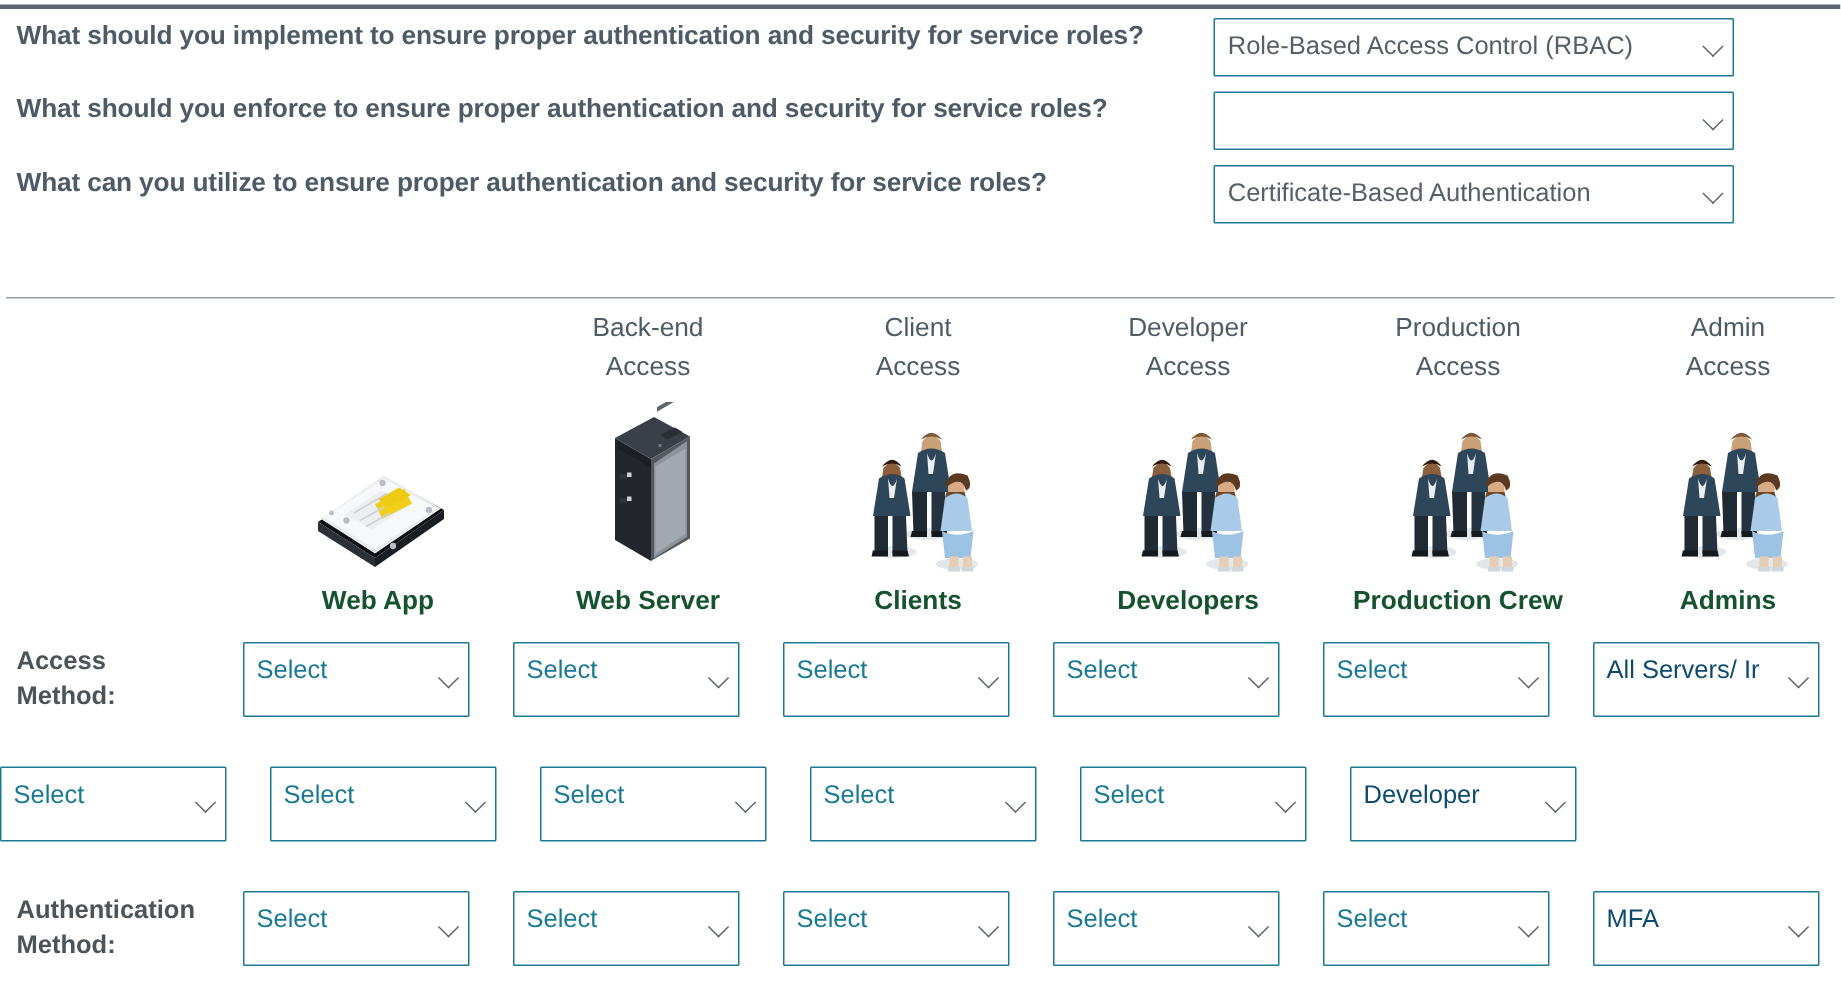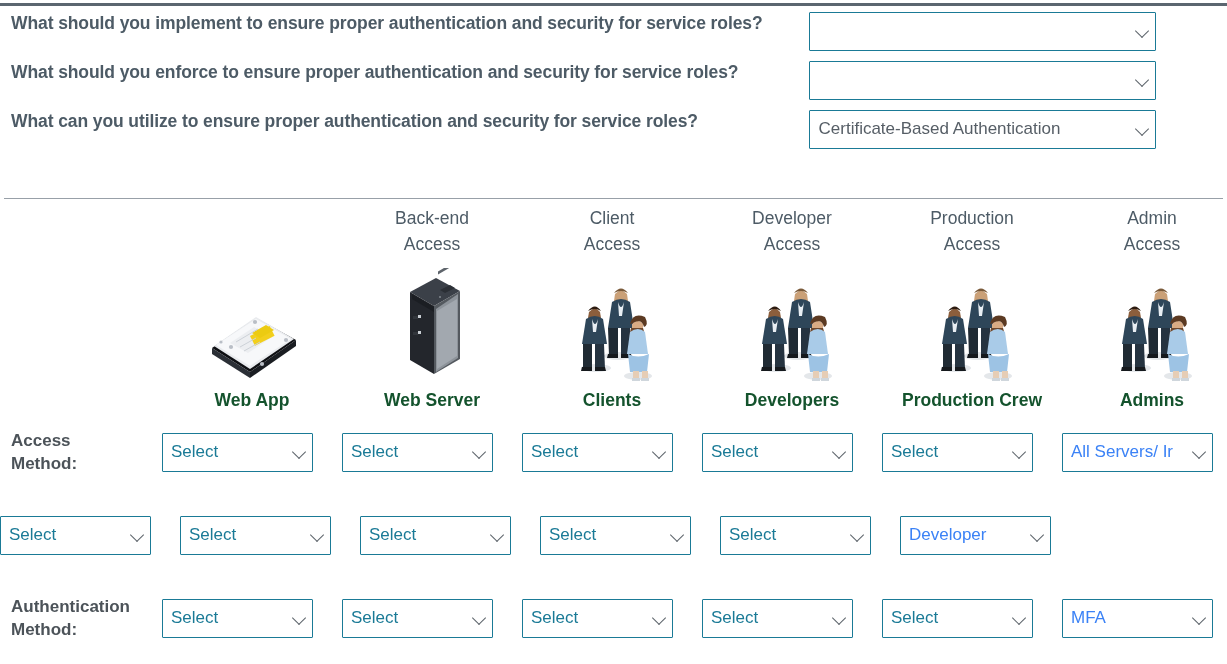--- a/index.html
+++ b/index.html
@@ -145,50 +145,51 @@
     line-height: 1.3;
   }
   .cell {
     flex: 0 0 180px;
     width: 180px;
     display: flex;
     justify-content: flex-start;
   }
   .cell-select {
     width: 151px;
-    height: 39px;
+    height: 50px;
     box-sizing: border-box;
     border: 1.6px solid #1a7a96;
     border-radius: 1px;
     background: #ffffff;
     font-family: "Liberation Sans", sans-serif;
     font-size: 17px;
     color: #1a7a96;
     padding: 0 22px 0 8px;
     line-height: 36px;
     position: relative;
     white-space: nowrap;
     overflow: hidden;
   }
-  .cell-select.chosen { color: #3b82f6; }
+  .cell-select.chosen { color: #0c4a6e; }
 
   
   svg { display: block; }
 </style>
 </head>
 <body>
 
 <div class="top-rule"></div>
 
 <div class="questions">
 
   <div class="q-row">
     <div class="q-text">What should you implement to ensure proper authentication and security for service roles?</div>
     <div class="q-select-wrap">
       <div class="q-select">
+        <span>Role-Based Access Control (RBAC)</span>
         <span class="caret"></span>
       </div>
     </div>
   </div>
 
   <div class="q-row">
     <div class="q-text">What should you enforce to ensure proper authentication and security for service roles?</div>
     <div class="q-select-wrap">
       <div class="q-select">
         <span class="caret"></span>

